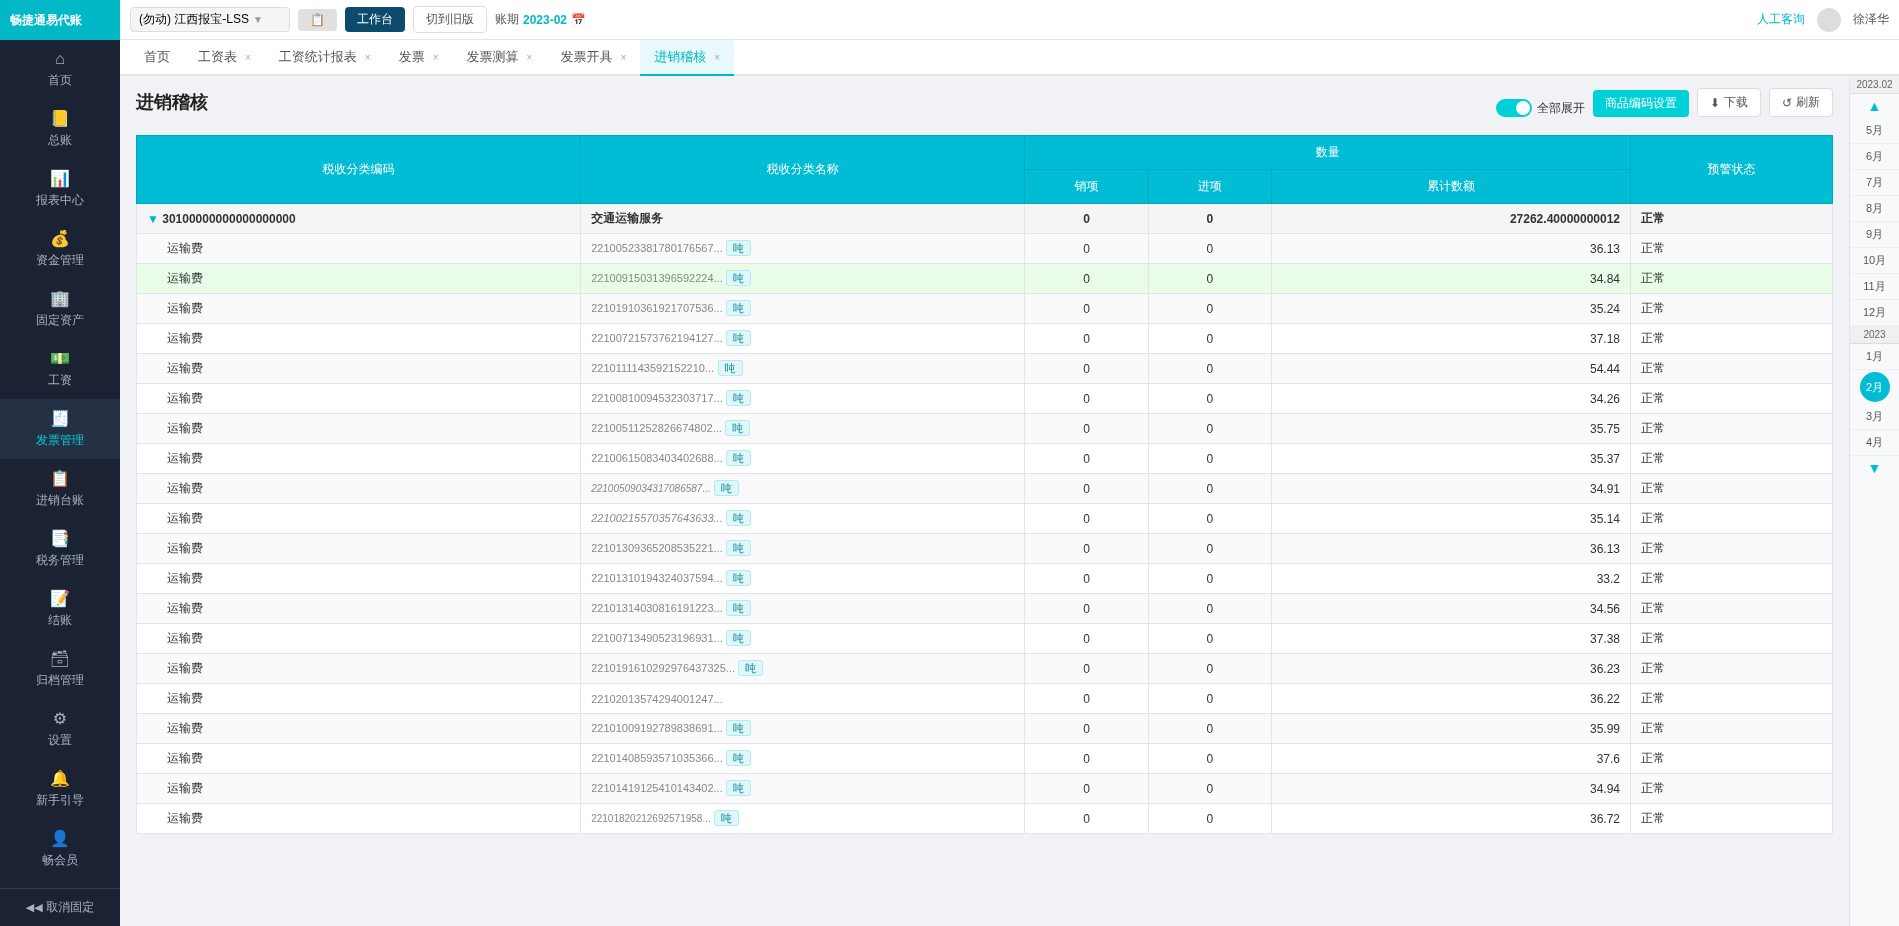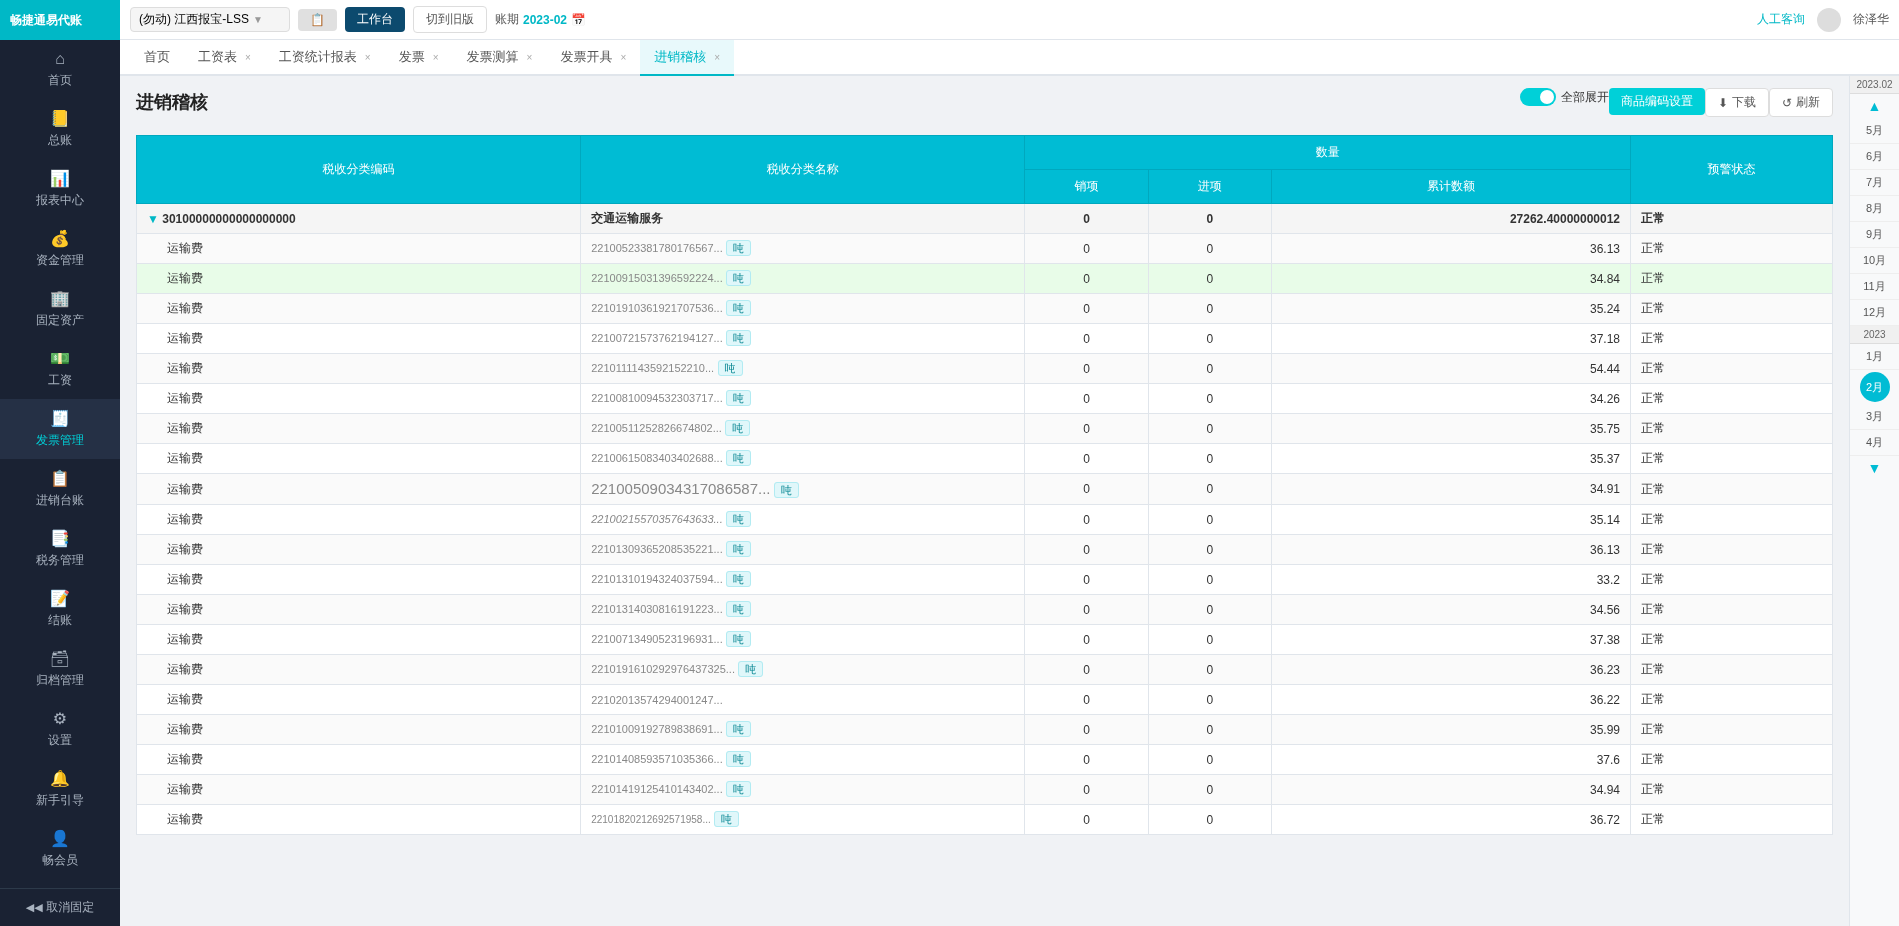--- a/index.html
+++ b/index.html
@@ -152,23 +152,24 @@
     .page-title {
       font-size: 18px;
       font-weight: bold;
       color: #222;
       margin-bottom: 10px;
     }
 
     
     .toolbar {
       display: flex;
-      align-items: flex-start;
+      align-items: flex-end;
       justify-content: flex-end;
       margin-bottom: 8px;
+      gap: 8px;
     }
     .toggle-switch {
       display: flex;
       align-items: center;
       gap: 5px;
       font-size: 12px;
       color: #333;
     }
     .toggle-track {
       width: 36px; height: 18px;
@@ -543,21 +544,21 @@
         <span class="tag-btn">吨</span>
       </td>
       <td style="text-align:center;">0</td>
       <td style="text-align:center;">0</td>
       <td style="text-align:right;">35.37</td>
       <td>正常</td>
     </tr>
             <tr>
       <td style="padding-left:30px;">运输费</td>
       <td style="color:#555;">
-        <span style="font-size:15px;color:#888;">2210050903431708658​7...</span>
+        <span style="font-size:10px;color:#888;font-style:italic;">2210050903431708658​7...</span>
         <span class="tag-btn">吨</span>
       </td>
       <td style="text-align:center;">0</td>
       <td style="text-align:center;">0</td>
       <td style="text-align:right;">34.91</td>
       <td>正常</td>
     </tr>
             <tr>
       <td style="padding-left:30px;">运输费</td>
       <td style="color:#555;">

